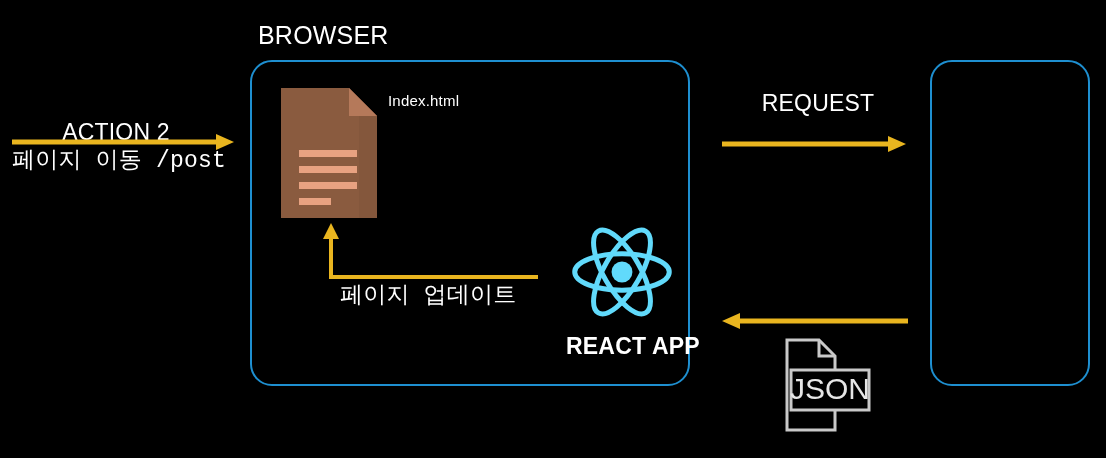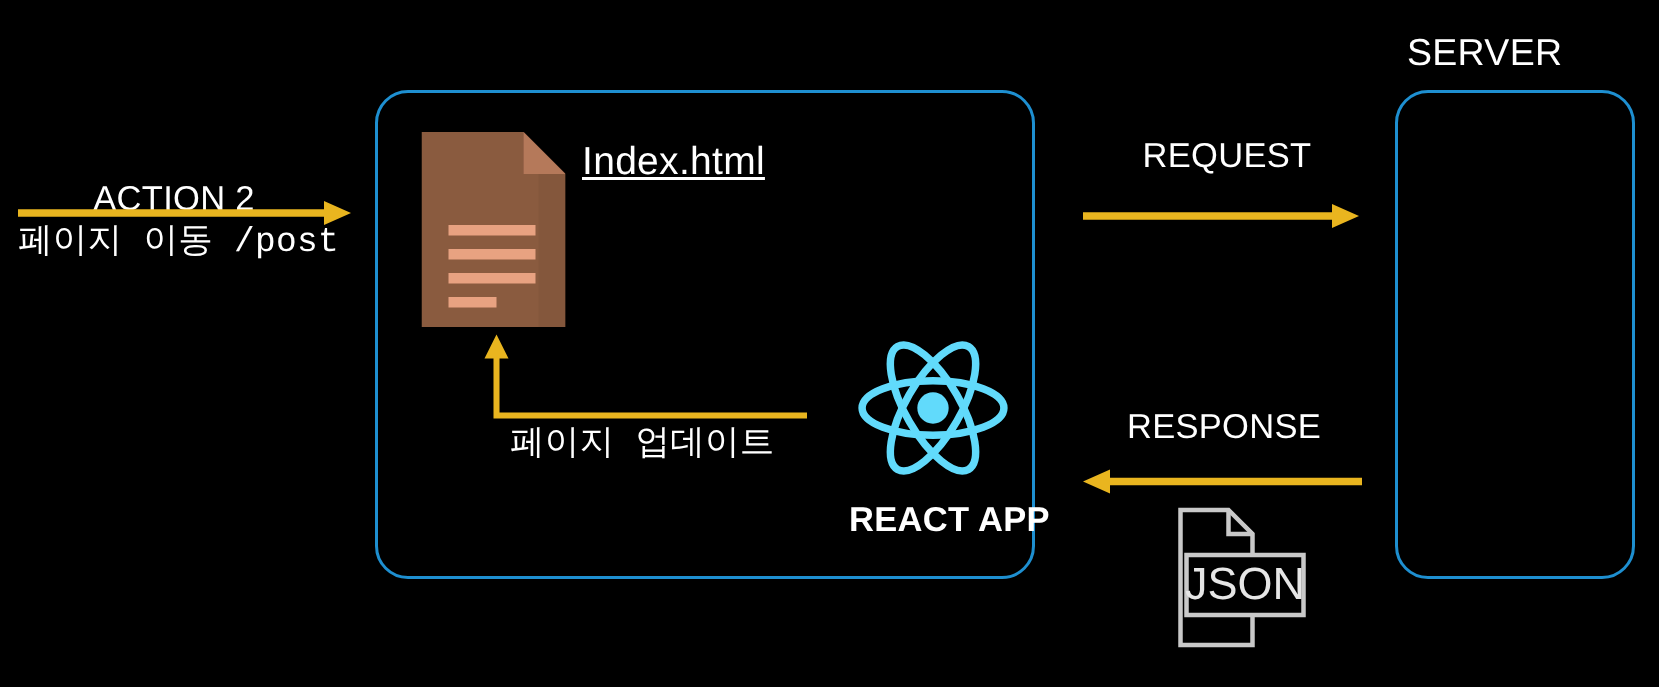--- a/index.html
+++ b/index.html
@@ -88,40 +88,41 @@
   <div class="lbl arrow-label two-line" style="left:12px; top:74px; width:208px;">
     <div>ACTION 2</div>
     <div class="ko">페이지 이동 /post</div>
   </div>
 
   <svg class="arrow-svg" style="left:10px; top:132px;" width="228" height="20" viewBox="0 0 228 20">
     <line x1="2" y1="10" x2="210" y2="10" stroke="#e9b51f" stroke-width="5"></line>
     <polygon points="206,2 224,10 206,18" fill="#e9b51f"></polygon>
   </svg>
 
+  <div class="lbl box-title" style="left:258px; top:21px;">BROWSER</div>
 
   <div class="container-box" style="left:250px; top:60px; width:440px; height:326px;"></div>
 
   <svg id="doc-icon" viewBox="0 0 96 130">
 
     <path d="M0 0 H68 L96 28 V130 H0 Z" fill="#8a5b3f"></path>
 
     <path d="M68 0 L96 28 H68 Z" fill="#6f4732"></path>
 
     <path d="M68 0 L96 28 H68 Z" fill="#b5795a"></path>
 
     <path d="M96 28 V130 H78 V28 Z" fill="#80543a" opacity="0.55"></path>
 
     <rect x="18" y="62" width="58" height="7" fill="#e8a281"></rect>
     <rect x="18" y="78" width="58" height="7" fill="#e8a281"></rect>
     <rect x="18" y="94" width="58" height="7" fill="#e8a281"></rect>
     <rect x="18" y="110" width="32" height="7" fill="#e8a281"></rect>
   </svg>
 
-  <div class="lbl" style="left:388px; top:92px; font-size:26px;text-decoration:underline;">Index.html</div>
+  <div class="lbl" style="left:388px; top:92px; font-size:15px;">Index.html</div>
 
   <svg class="arrow-svg" style="left:320px; top:222px;" width="224" height="60" viewBox="0 0 224 60">
 
     <path d="M218 55 H11 V14" stroke="#e9b51f" stroke-width="4" fill="none"></path>
     <polygon points="3,17 11,1 19,17" fill="#e9b51f"></polygon>
   </svg>
 
   <div class="lbl arrow-label ko" style="left:340px; top:283px;">페이지 업데이트</div>
 
   <svg id="react-logo" viewBox="-60 -55 120 110">
@@ -135,33 +136,31 @@
 
   <div class="lbl" id="react-app-label">REACT APP</div>
 
   <div class="lbl arrow-label" style="left:718px; top:90px; width:200px;">REQUEST</div>
 
   <svg class="arrow-svg" style="left:720px; top:134px;" width="190" height="20" viewBox="0 0 190 20">
     <line x1="2" y1="10" x2="172" y2="10" stroke="#e9b51f" stroke-width="5"></line>
     <polygon points="168,2 186,10 168,18" fill="#e9b51f"></polygon>
   </svg>
 
-  <div class="lbl arrow-label" style="left:716px; top:271px; width:200px;">RESPONSE</div>
 
   <svg class="arrow-svg" style="left:720px; top:311px;" width="190" height="20" viewBox="0 0 190 20">
     <line x1="16" y1="10" x2="188" y2="10" stroke="#e9b51f" stroke-width="5"></line>
     <polygon points="20,2 2,10 20,18" fill="#e9b51f"></polygon>
   </svg>
 
   <svg id="json-icon" viewBox="0 0 88 96">
 
     <path d="M4 3 H36 L52 19 V93 H4 Z" fill="none" stroke="#c9c9c9" stroke-width="3"></path>
     <path d="M36 3 V19 H52" fill="none" stroke="#c9c9c9" stroke-width="3"></path>
 
     <rect x="8" y="33" width="78" height="40" fill="#000000" stroke="#c9c9c9" stroke-width="3"></rect>
     <text x="47" y="62" text-anchor="middle" font-family="Liberation Sans, sans-serif" font-size="30" fill="#e6e6e6">JSON</text>
   </svg>
 
-  <div class="lbl box-title" style="left:938px; top:21px;">SERVER</div>
 
   <div class="container-box" style="left:930px; top:60px; width:160px; height:326px;"></div>
 
 </div>
 
 </body></html>

